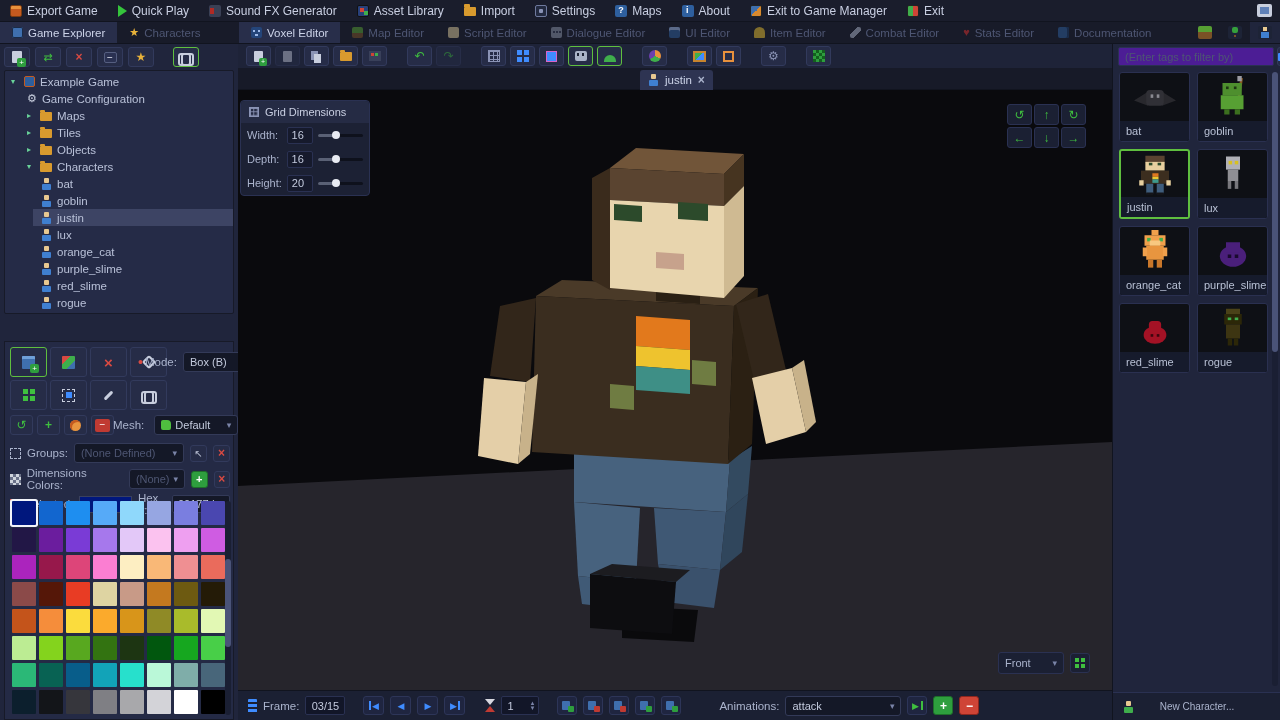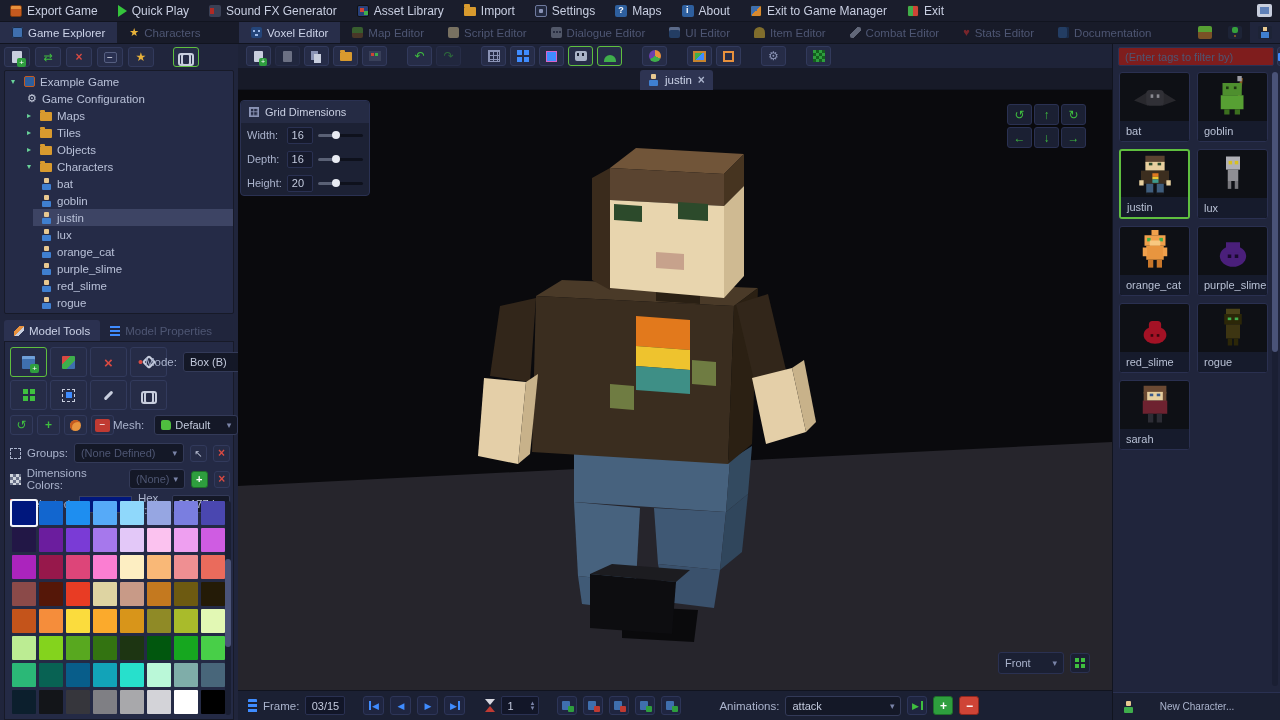--- a/index.html
+++ b/index.html
@@ -199,21 +199,21 @@
   .fbtn::after { content:""; position:absolute; right:2px; bottom:2px; width:6px; height:6px; border-radius:1px; }
   .fbtn.dg::after { background:#2e9e3e; } .fbtn.dr::after { background:#c03a32; }
   #anim-dd { width:116px; }
   .tl-play { width:20px; height:19px; background:#1f2540; border:1px solid #2d3558; border-radius:3px; color:#3fbf3f; font-size:9px; display:flex; align-items:center; justify-content:center; gap:2px; }
   .tl-plus { width:20px; height:19px; background:#2e9e3e; border:1px solid #1e6e2a; border-radius:3px; color:#fff; font-weight:bold; font-size:12px; display:flex; align-items:center; justify-content:center; }
   .tl-minus { width:20px; height:19px; background:#cf4436; border:1px solid #8e261e; border-radius:3px; color:#fff; font-weight:bold; font-size:12px; display:flex; align-items:center; justify-content:center; }
 
   
   #right { position:absolute; left:1112px; top:44px; width:168px; height:676px; background:#20253c; border-left:1px solid #11141f; }
   #filter-row { position:absolute; left:5px; top:3px; width:152px; height:19px; display:flex; }
-  #filter-input { flex:1; background:#7f1d1d; border:1px solid #2a3152; border-radius:2px; color:#c3cadd; font-size:11px; padding:0 6px; font-family:"Liberation Sans",sans-serif; }
+  #filter-input { flex:1; background:#4c1d95; border:1px solid #2a3152; border-radius:2px; color:#c3cadd; font-size:11px; padding:0 6px; font-family:"Liberation Sans",sans-serif; }
   #filter-input::placeholder { color:#4e5673; }
   #tag-btn { width:20px; height:19px; margin-left:3px; background:#262c47; border:1px solid #323a5c; border-radius:3px; display:flex; align-items:center; justify-content:center; }
   .ic-tag { width:10px; height:8px; background:#3f8cff; border-radius:1px 4px 4px 1px; position:relative; }
   .ic-tag::after { content:""; position:absolute; left:2px; top:3px; width:2px; height:2px; background:#121628; border-radius:50%; }
   #cards { position:absolute; left:6px; top:28px; width:150px; display:flex; flex-wrap:wrap; gap:7px; }
   .card { width:71px; height:70px; background:#0e1015; border:1px solid #2a3050; border-radius:3px; overflow:hidden; position:relative; }
   .card.selcard { border:2px solid #5fbf3f; }
   .card .thumb { height:48px; display:flex; align-items:center; justify-content:center; }
   .card .clabel { position:absolute; left:0; right:0; bottom:0; height:20px; background:#161b2c; color:#b8c0d4; font-size:11px; line-height:20px; padding-left:6px; }
   #new-char { position:absolute; left:0; bottom:0; width:168px; height:28px; background:#1b2033; border-top:1px solid #2a3152; display:flex; align-items:center; justify-content:center; color:#aab3cc; font-size:10px; }
@@ -406,30 +406,20 @@
       <div class="trow i2">
           <span class="p-ico"></span>
           <span>red_slime</span>
         </div>
       <div class="trow i2">
           <span class="p-ico"></span>
           <span>rogue</span>
         </div>
     </div>
 
-    <div id="mt-tabs">
-      <div class="mt-tab active">
-          <span class="ic-tools"></span>
-          <span>Model Tools</span>
-        </div>
-      <div class="mt-tab">
-          <span class="ic-props"></span>
-          <span>Model Properties</span>
-        </div>
-    </div>
 
     <div id="toolbox">
       <div class="tgrid">
         <div class="tbtn hl">
             <span class="ic-cubeadd"></span>
           </div>
         <div class="tbtn">
             <span class="ic-cubepaint"></span>
           </div>
         <div class="tbtn">
@@ -904,36 +894,20 @@
               <rect x="22" y="8" width="20" height="12" fill="#2c2708"></rect>
               <rect x="26" y="12" width="4" height="3" fill="#3fae4c"></rect>
               <rect x="34" y="12" width="4" height="3" fill="#3fae4c"></rect>
               <rect x="24" y="20" width="16" height="16" fill="#3d3512"></rect>
               <rect x="26" y="36" width="5" height="8" fill="#2c2708"></rect>
               <rect x="33" y="36" width="5" height="8" fill="#2c2708"></rect>
             </svg>
           </div>
         <div class="clabel">rogue</div>
       </div>
-      <div class="card">
-        <div class="thumb">
-            <svg width="56" height="42" viewBox="0 0 64 48">
-              <rect x="19" y="2" width="26" height="9" fill="#6b4a33"></rect>
-              <rect x="19" y="9" width="4" height="14" fill="#6b4a33"></rect>
-              <rect x="41" y="9" width="4" height="14" fill="#6b4a33"></rect>
-              <rect x="23" y="9" width="18" height="10" fill="#e7cf9f"></rect>
-              <rect x="26" y="11" width="4" height="3" fill="#3a5a8e"></rect>
-              <rect x="34" y="11" width="4" height="3" fill="#3a5a8e"></rect>
-              <rect x="18" y="19" width="28" height="15" fill="#6e2230"></rect>
-              <rect x="24" y="34" width="6" height="10" fill="#2c2c34"></rect>
-              <rect x="34" y="34" width="6" height="10" fill="#2c2c34"></rect>
-            </svg>
-          </div>
-        <div class="clabel">sarah</div>
-      </div>
     </div>
     <div class="vscroll" style="right:2px; top:28px; height:614px;">
         <div class="vthumb" style="top:0; height:280px;"></div>
       </div>
     <div id="new-char">
       <span class="p-ico"></span>
       <span>New Character...</span>
     </div>
   </div>
 

